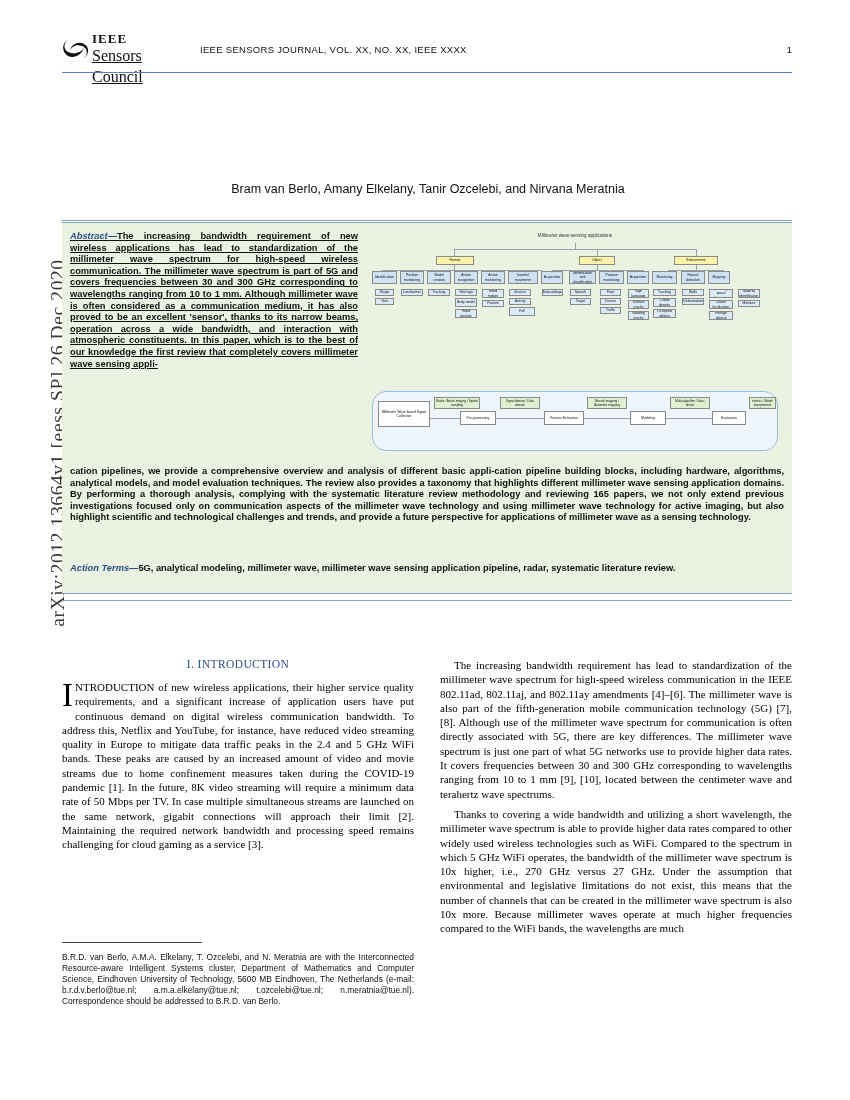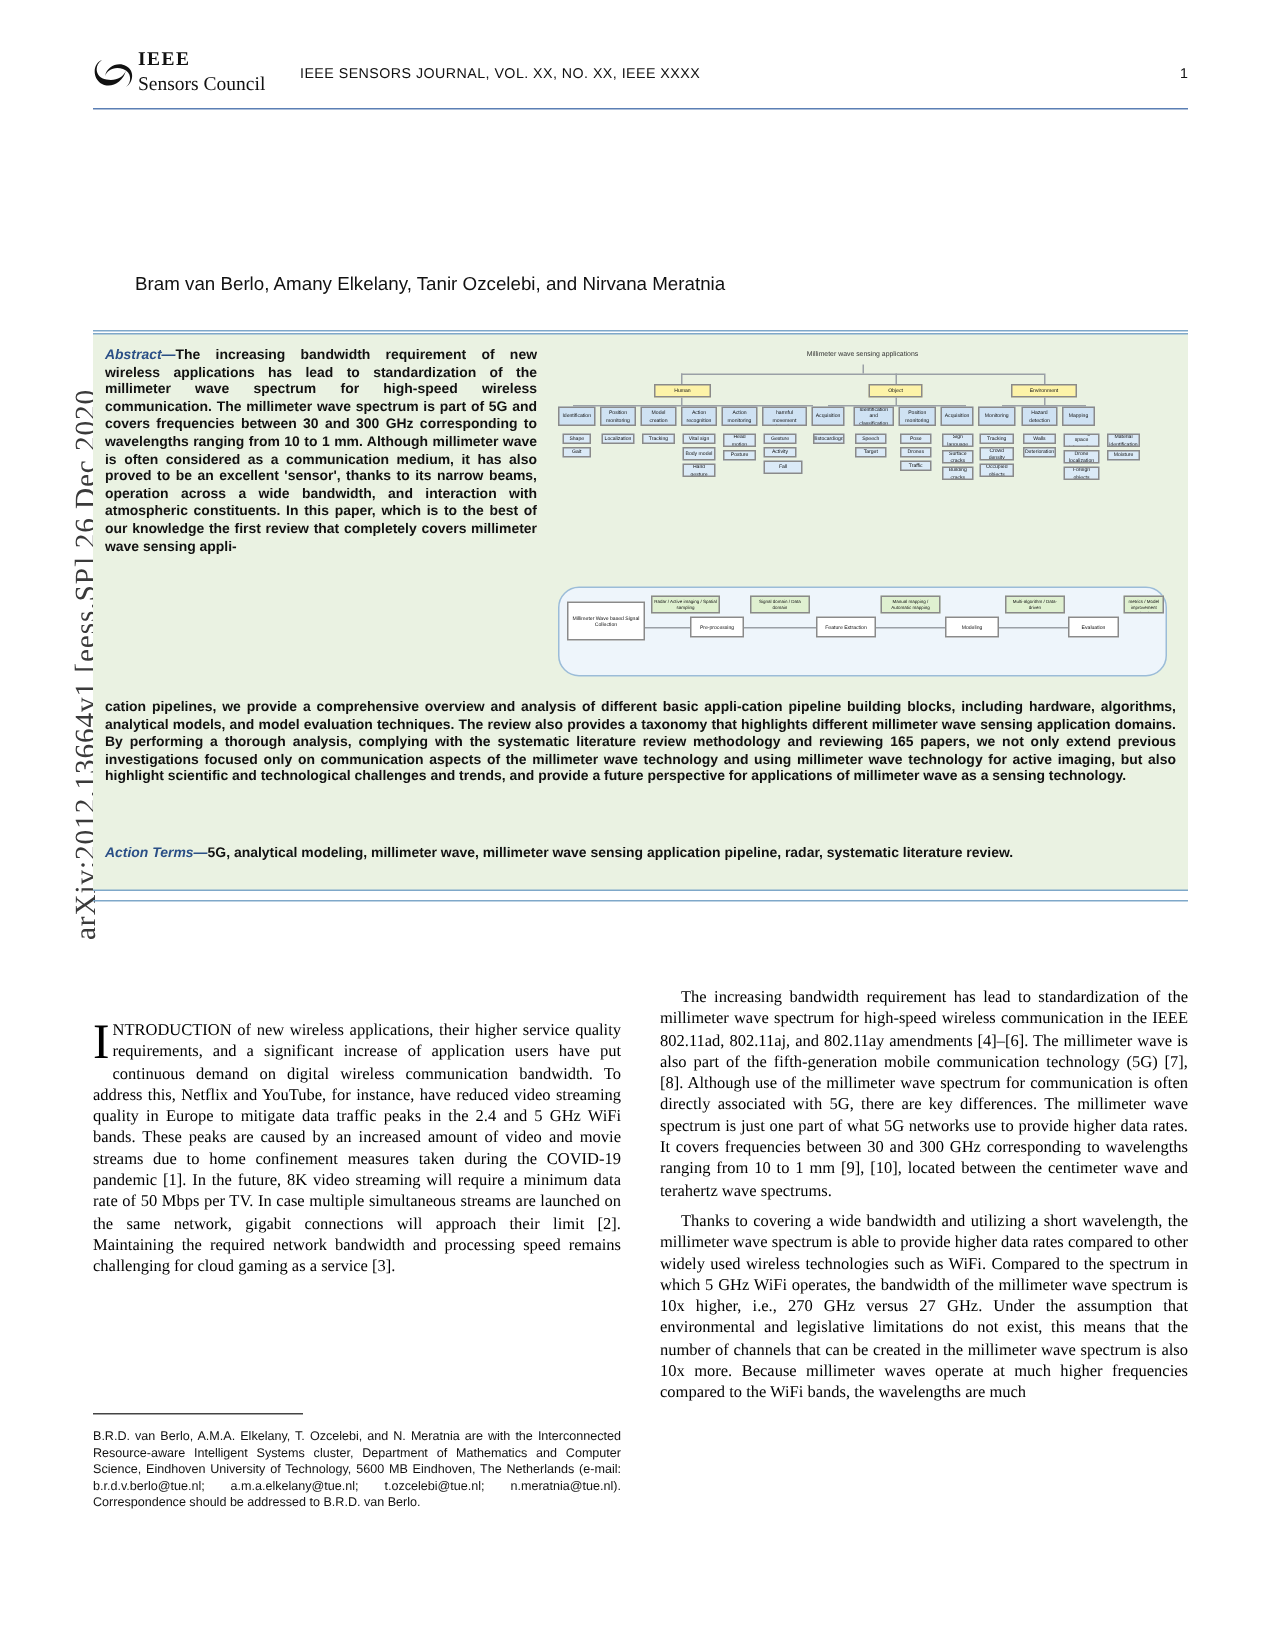--- a/index.html
+++ b/index.html
@@ -41,22 +41,23 @@
   .logo-text{
     position:absolute;left:30px;top:2px;
     font-family:"Liberation Serif", serif;
     color:#111;
   }
   .logo-ieee{
     font-size:13px;font-weight:bold;letter-spacing:1px;
     display:block;line-height:13px;
   }
   .logo-sensors{
-    font-size:13px;display:block;line-height:21px;
-    font-family:"Liberation Serif", serif;
+    font-size:16px;display:block;line-height:21px;
+    font-family:"Liberation Serif", serif;
+    text-decoration:underline;
   }
   .logo-swirl{
     position:absolute;left:0;top:4px;width:28px;height:30px;
   }
   .journal-line{
     position:absolute;left:138px;top:14px;
     font-family:"Liberation Sans", sans-serif;
     font-size:9.5px;letter-spacing:0.3px;color:#111;
   }
   .page-num{
@@ -73,20 +74,21 @@
     position:absolute;left:90px;top:92px;width:676px;
     text-align:center;
     font-family:"Liberation Sans", sans-serif;
     font-size:28.5px;
     line-height:37px;
     color:#2a4f86;
     font-weight:400;
   }
   .authors{
     position:absolute;left:90px;top:182px;width:676px;
+    text-align:center;
     font-family:"Liberation Sans", sans-serif;
     font-size:12.5px;
     color:#111;
   }
 
   
   .abs-box{
     position:absolute;left:62px;top:222px;width:730px;height:370px;
     background:#eaf2e2;
     border-top:1.5px solid #7fa8c9;
@@ -99,20 +101,21 @@
     position:absolute;left:62px;top:600px;width:730px;height:1.3px;background:#7fa8c9;
   }
   .abs-col{
     position:absolute;left:70px;top:231px;width:288px;
     font-family:"Liberation Sans", sans-serif;
     font-size:9.3px;
     line-height:11.6px;
     text-align:justify;
     font-weight:bold;
     color:#111;
+    text-decoration:underline;
   }
   .abs-lbl{color:#2a4f86;font-style:italic;font-weight:bold;}
   .abs-wide{
     position:absolute;left:70px;top:466px;width:714px;
     font-family:"Liberation Sans", sans-serif;
     font-size:9.3px;line-height:11.6px;text-align:justify;font-weight:bold;color:#111;
   }
   .index-terms{
     position:absolute;left:70px;top:563px;width:714px;
     font-family:"Liberation Sans", sans-serif;
@@ -310,20 +313,21 @@
 
       <div class="lnk" style="left:58px;top:27px;width:30px;height:0.5px;"></div>
       <div class="lnk" style="left:124px;top:27px;width:48px;height:0.5px;"></div>
       <div class="lnk" style="left:212px;top:27px;width:46px;height:0.5px;"></div>
       <div class="lnk" style="left:294px;top:27px;width:46px;height:0.5px;"></div>
     </div>
 
     <div class="fig-cap"></div>
   </div>
 
+  <div class="sec-title">I.  INTRODUCTION</div>
 
   <div class="col-left">
     <p style="margin:0;">
       <span class="dropcap">I</span><span>NTRODUCTION of new wireless applications, their higher service quality requirements, and a significant increase of application users have put continuous demand on digital wireless communication bandwidth. To address this, Netflix and YouTube, for instance, have reduced video streaming quality in Europe to mitigate data traffic peaks in the 2.4 and 5 GHz WiFi bands. These peaks are caused by an increased amount of video and movie streams due to home confinement measures taken during the COVID-19 pandemic [1]. In the future, 8K video streaming will require a minimum data rate of 50 Mbps per TV. In case multiple simultaneous streams are launched on the same network, gigabit connections will approach their limit [2]. Maintaining the required network bandwidth and processing speed remains challenging for cloud gaming as a service [3].</span>
     </p>
   </div>
 
   <div class="col-right">
     <p class="indent" style="margin:0 0 6px 0;">The increasing bandwidth requirement has lead to standardization of the millimeter wave spectrum for high-speed wireless communication in the IEEE 802.11ad, 802.11aj, and 802.11ay amendments [4]–[6]. The millimeter wave is also part of the fifth-generation mobile communication technology (5G) [7], [8]. Although use of the millimeter wave spectrum for communication is often directly associated with 5G, there are key differences. The millimeter wave spectrum is just one part of what 5G networks use to provide higher data rates. It covers frequencies between 30 and 300 GHz corresponding to wavelengths ranging from 10 to 1 mm [9], [10], located between the centimeter wave and terahertz wave spectrums.</p>
     <p class="indent" style="margin:0;">Thanks to covering a wide bandwidth and utilizing a short wavelength, the millimeter wave spectrum is able to provide higher data rates compared to other widely used wireless technologies such as WiFi. Compared to the spectrum in which 5 GHz WiFi operates, the bandwidth of the millimeter wave spectrum is 10x higher, i.e., 270 GHz versus 27 GHz. Under the assumption that environmental and legislative limitations do not exist, this means that the number of channels that can be created in the millimeter wave spectrum is also 10x more. Because millimeter waves operate at much higher frequencies compared to the WiFi bands, the wavelengths are much</p>

